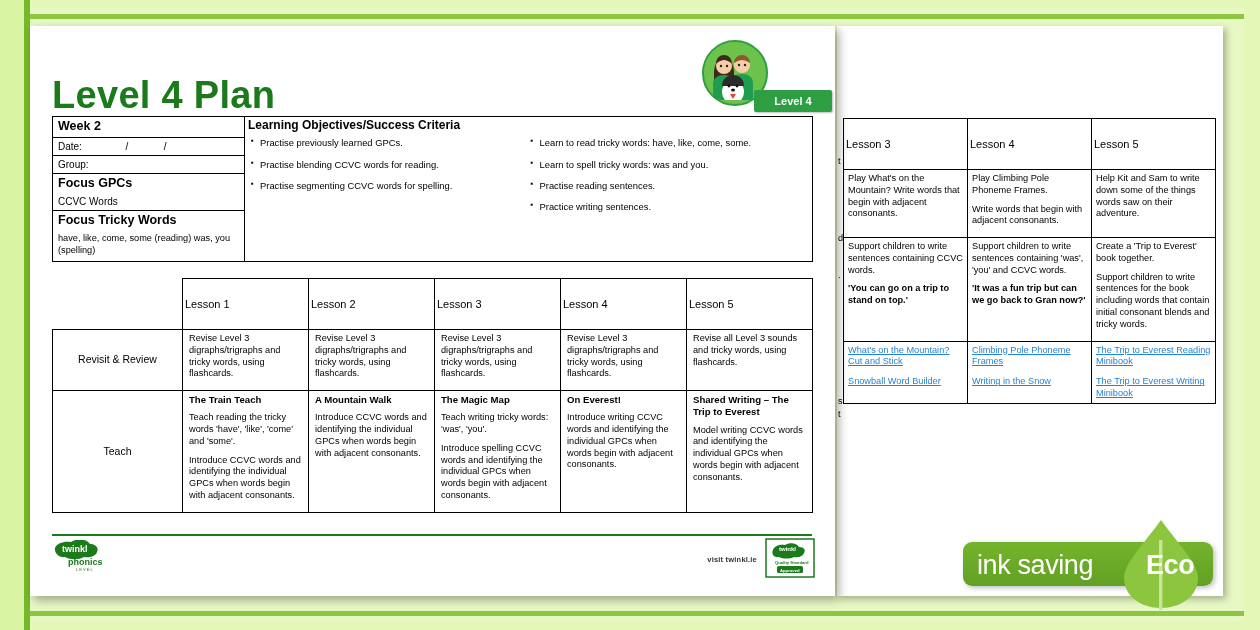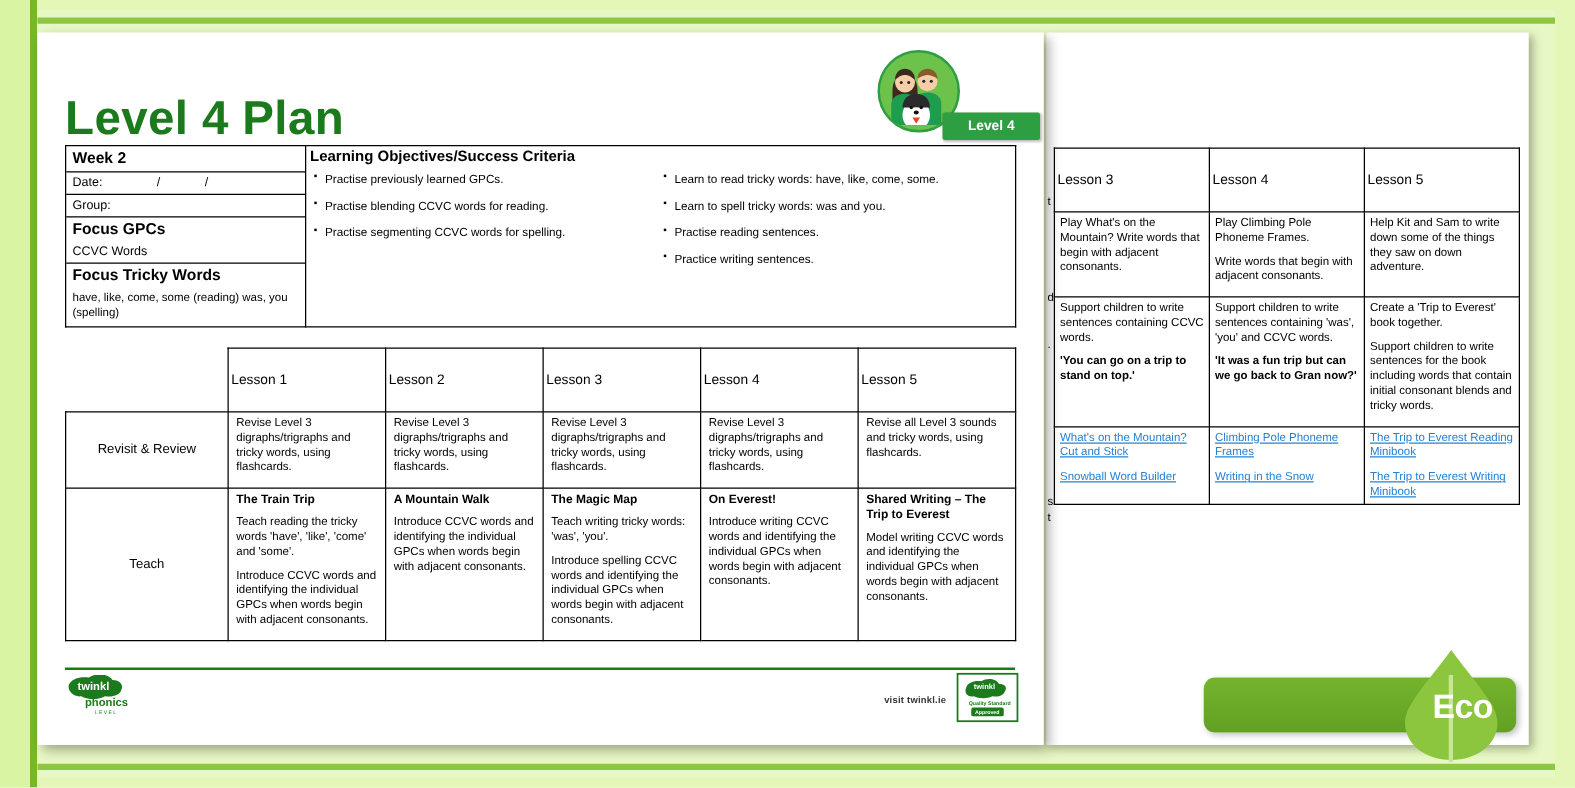--- a/index.html
+++ b/index.html
@@ -160,21 +160,21 @@
 
     <tr>
       <td>
         <span class="cell-p">Play What's on the Mountain? Write words that begin with adjacent consonants.</span>
       </td>
       <td>
         <span class="cell-p">Play Climbing Pole Phoneme Frames.</span>
         <span class="cell-p">Write words that begin with adjacent consonants.</span>
       </td>
       <td>
-        <span class="cell-p">Help Kit and Sam to write down some of the things they saw on down adventure.</span>
+        <span class="cell-p">Help Kit and Sam to write down some of the things words saw on their adventure.</span>
       </td>
     </tr>
 
     <tr>
       <td>
         <span class="cell-p">Support children to write sentences containing CCVC words.</span>
         <span class="bold-q">'You can go on a trip to stand on top.'</span>
       </td>
       <td>
         <span class="cell-p">Support children to write sentences containing 'was', 'you' and CCVC words.</span>
@@ -324,21 +324,21 @@
           <span class="cell-p">Revise Level 3 digraphs/trigraphs and tricky words, using flashcards.</span>
         </td>
         <td>
           <span class="cell-p">Revise all Level 3 sounds and tricky words, using flashcards.</span>
         </td>
       </tr>
 
       <tr>
         <td class="rowlabel">Teach</td>
         <td>
-          <span class="cell-h">The Train Trip</span>
+          <span class="cell-h">The Train Teach</span>
           <span class="cell-p">Teach reading the tricky words 'have', 'like', 'come' and 'some'.</span>
           <span class="cell-p">Introduce CCVC words and identifying the individual GPCs when words begin with adjacent consonants.</span>
         </td>
         <td>
           <span class="cell-h">A Mountain Walk</span>
           <span class="cell-p">Introduce CCVC words and identifying the individual GPCs when words begin with adjacent consonants.</span>
         </td>
         <td>
           <span class="cell-h">The Magic Map</span>
           <span class="cell-p">Teach writing tricky words: 'was', 'you'.</span>
@@ -381,14 +381,15 @@
     </svg>
   </div>
 </div>
 
 <div id="eco-banner">
   <div id="eco-pill"></div>
   <svg id="eco-leaf" viewBox="0 0 86 92">
     <path d="M43 2 C62 28 80 46 80 60 C80 78 63 90 43 90 C23 90 6 78 6 60 C6 46 24 28 43 2 Z" fill="#8cc63e"></path>
     <rect x="41" y="22" width="3.4" height="70" fill="#c9e59a"></rect>
   </svg>
+  <div id="eco-text">ink saving</div>
   <div id="eco-word">Eco</div>
 </div>
 
 </body></html>

